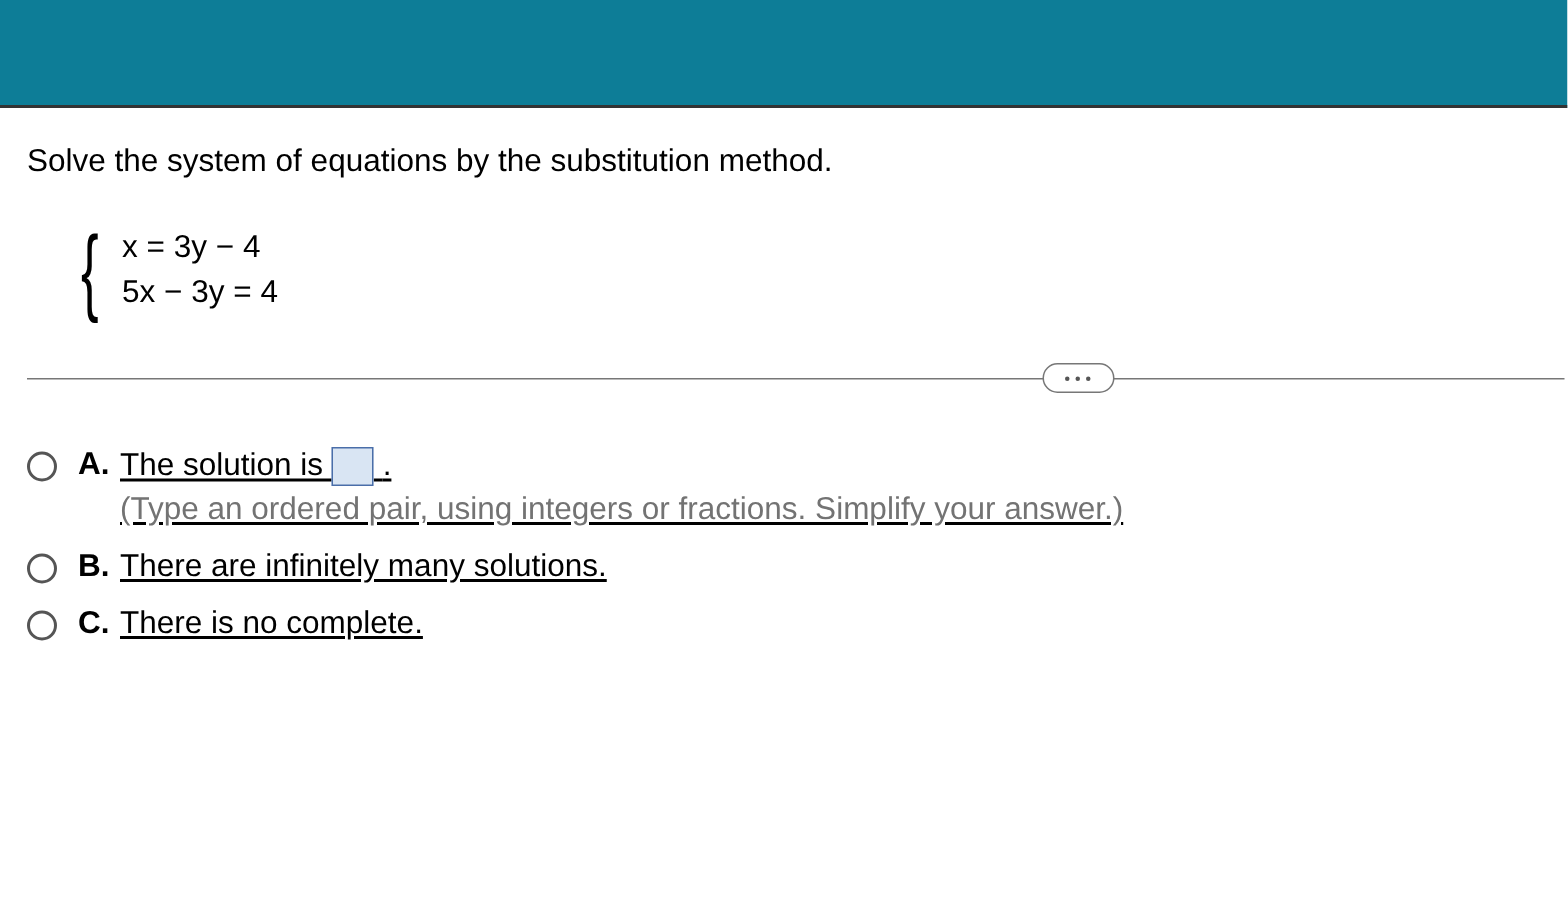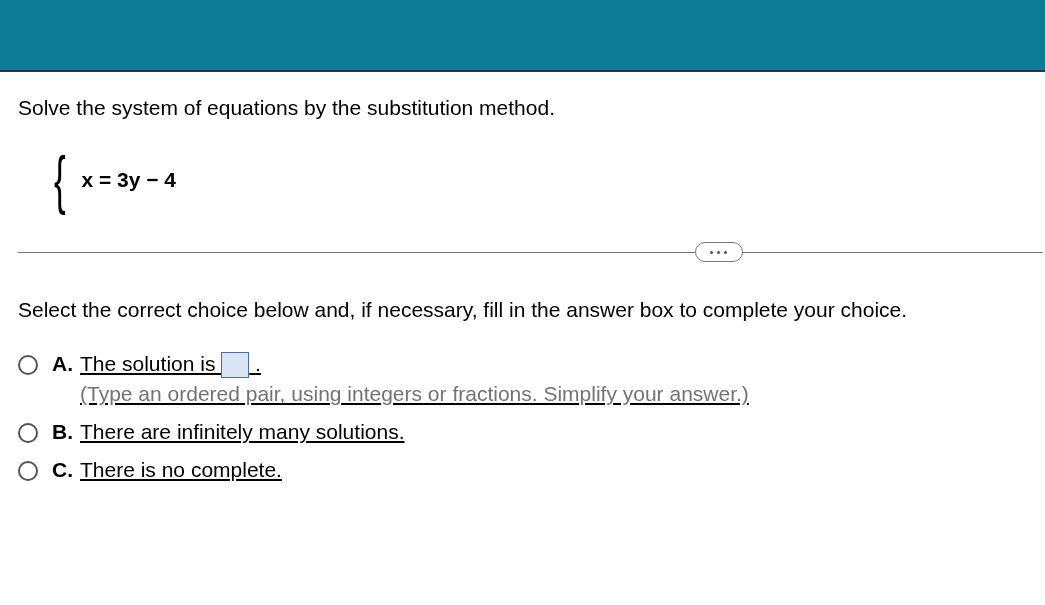--- a/index.html
+++ b/index.html
@@ -30,21 +30,21 @@
     margin-bottom: 30px;
   }
   .brace {
     font-size: 64px;
     line-height: 1;
     font-weight: 200;
     margin-right: 6px;
     transform: scaleX(0.55);
     transform-origin: left center;
   }
-  .eqs { font-size: 21px; font-weight: bold; }
+  .eqs { font-size: 21px; }
   .eqs div { padding: 3px 0; }
   .divider-wrap {
     position: relative;
     height: 20px;
     margin-bottom: 36px;
   }
   .divider-line {
     border: none;
     border-top: 1px solid #777;
     margin: 0;
@@ -118,33 +118,33 @@
 <div class="topbar"></div>
 
 <div class="content">
 
   <div class="prompt">Solve the system of equations by the substitution method.</div>
 
   <div class="system">
     <div class="brace">{</div>
     <div class="eqs">
       <div>x = 3y − 4</div>
+      <div>5x − 3y = 4</div>
     </div>
   </div>
 
   <div class="divider-wrap">
     <hr class="divider-line">
     <div class="ellipsis-pill">
       <span class="dot"></span>
       <span class="dot"></span>
       <span class="dot"></span>
     </div>
   </div>
 
-  <div class="instruction">Select the correct choice below and, if necessary, fill in the answer box to complete your choice.</div>
 
   <div class="choices">
 
     <div class="choice-row">
       <div class="radio"></div>
       <div class="letter">A.</div>
       <div class="choice-body">
         <div>
           <span>The solution is </span>
           <input class="answer-input" type="text" value="" style="">

